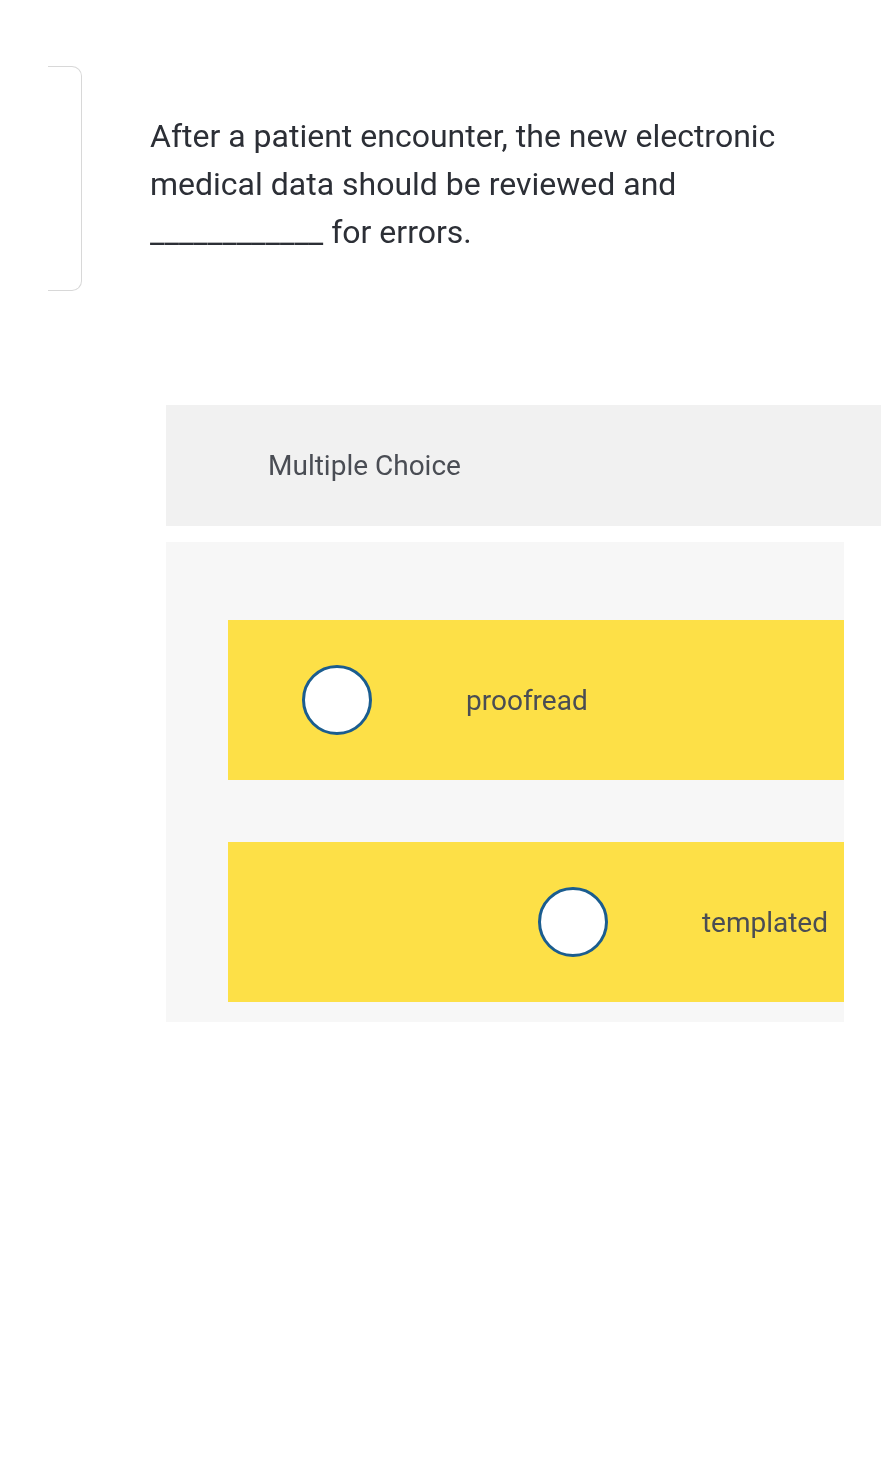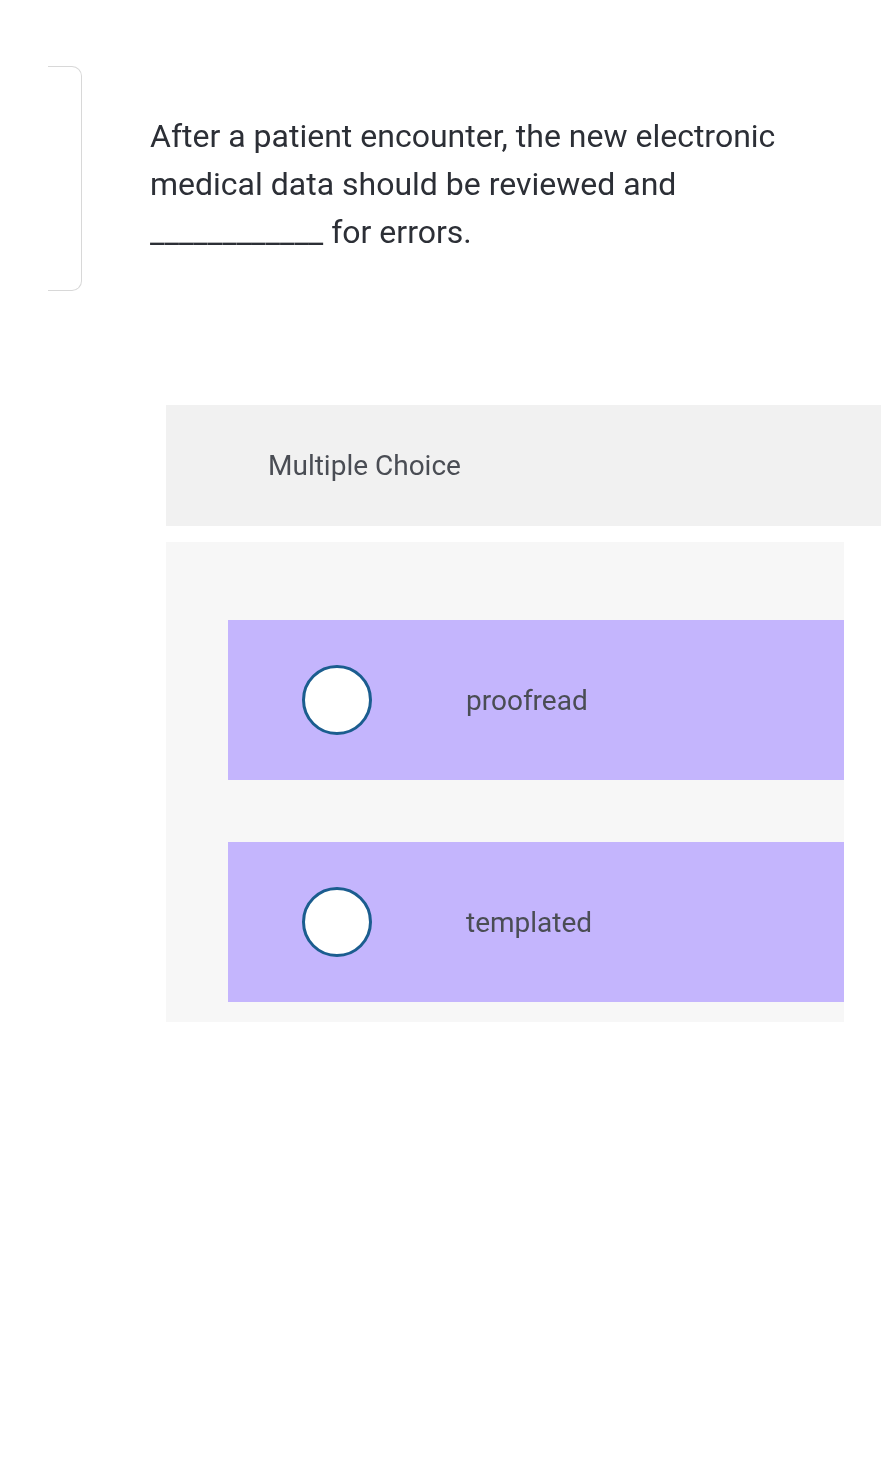--- a/index.html
+++ b/index.html
@@ -47,31 +47,32 @@
       font-size: 28px;
       color: #4a4d54;
       font-weight: 400;
     }
     .mc-body {
       background: #f7f7f7;
       padding: 78px 0 20px 0;
       width: 678px;
     }
     .option-card {
-      background: #c4b5fd;
+      background: #fde047;
       margin: 0 0 62px 62px;
       width: 616px;
       height: 160px;
       display: flex;
       align-items: center;
       padding-left: 58px;
       cursor: pointer;
     }
     .option-card:last-child {
       margin-bottom: 0;
+      justify-content: flex-end;
     }
     .radio-circle {
       width: 70px;
       height: 70px;
       border: 3px solid #1b5d8f;
       border-radius: 50%;
       background: #ffffff;
       flex-shrink: 0;
       cursor: pointer;
     }

